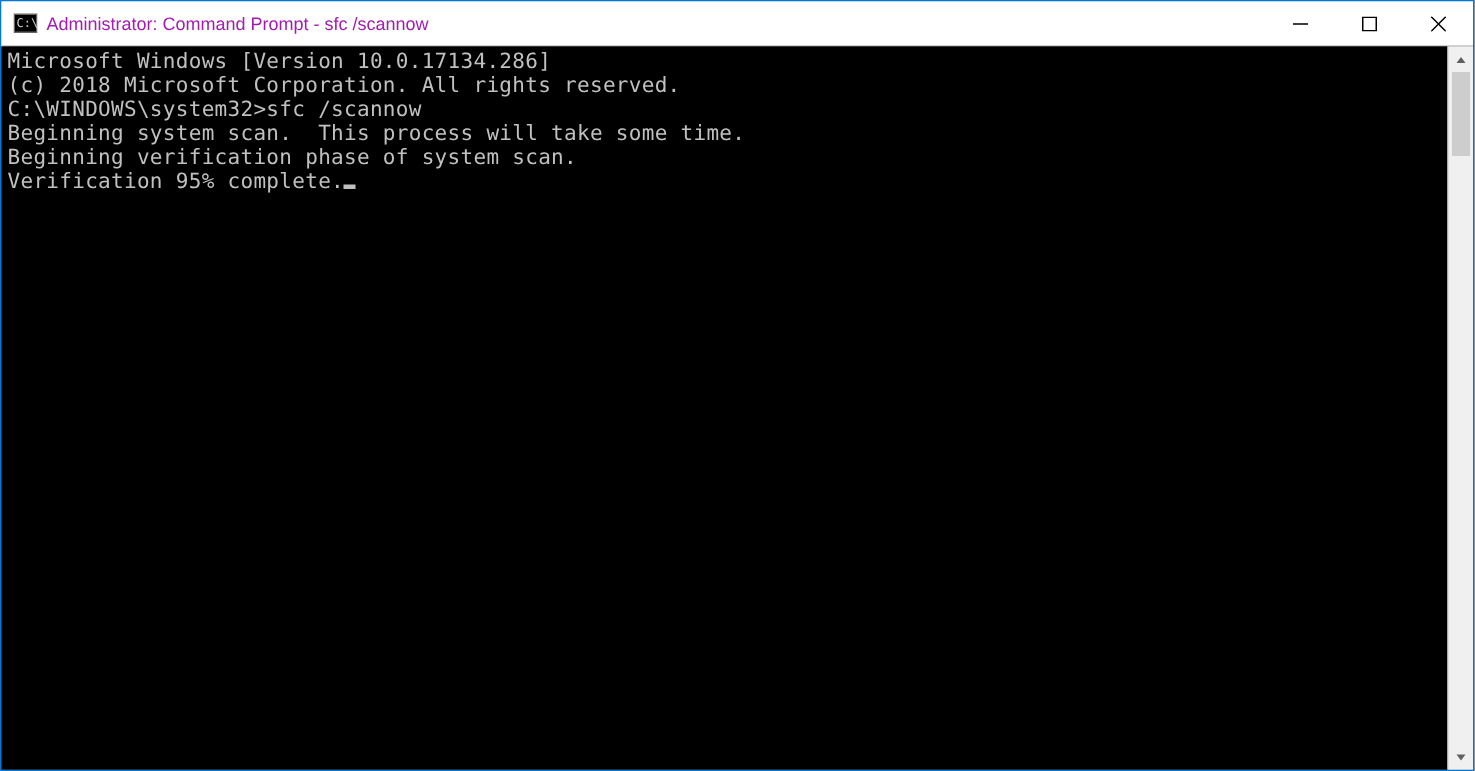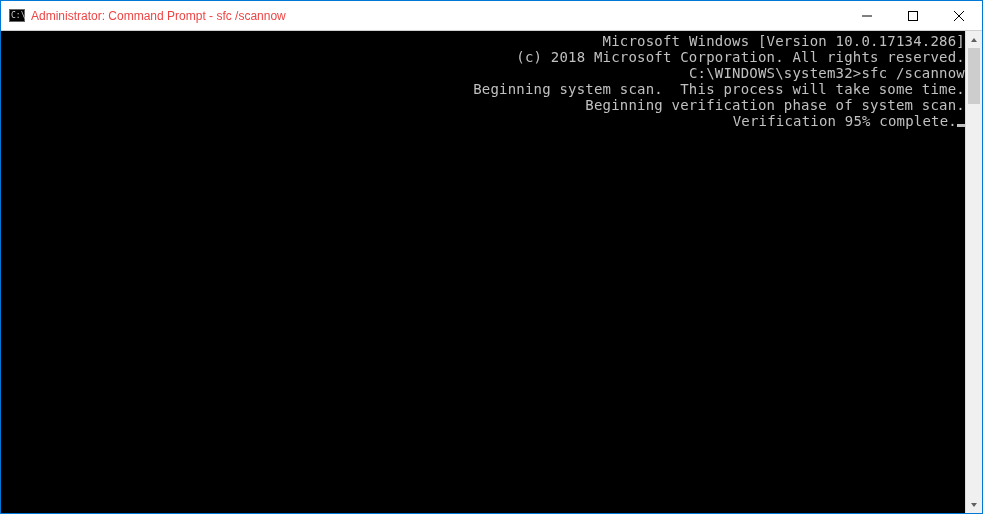--- a/index.html
+++ b/index.html
@@ -16,35 +16,34 @@
     display: flex; align-items: center;
     border-bottom: 1px solid #d0d0d0;
     user-select: none;
   }
   .titlebar .icon {
     width: 16px; height: 16px;
     margin: 0 6px 0 8px;
     display: flex; align-items: center; justify-content: center;
   }
   .titlebar .title {
-    font-size: 12px; color: #ef4444;
+    font-size: 12px; color: #a21caf;
     flex: 0 0 auto;
   }
   .titlebar .spacer { flex: 1 1 auto; }
   .winbtn {
     width: 46px; height: 30px;
     display: flex; align-items: center; justify-content: center;
     color: #000;
   }
   .client {
     flex: 1 1 auto;
     display: flex;
     background: #000;
     min-height: 0;
-    text-align: right;
   }
   .terminal {
     flex: 1 1 auto;
     background: #000;
     color: #c0c0c0;
     font-family: Consolas, "Lucida Console", monospace;
     font-size: 14px;
     line-height: 16px;
     padding: 2px 0 0 4px;
     white-space: pre;

